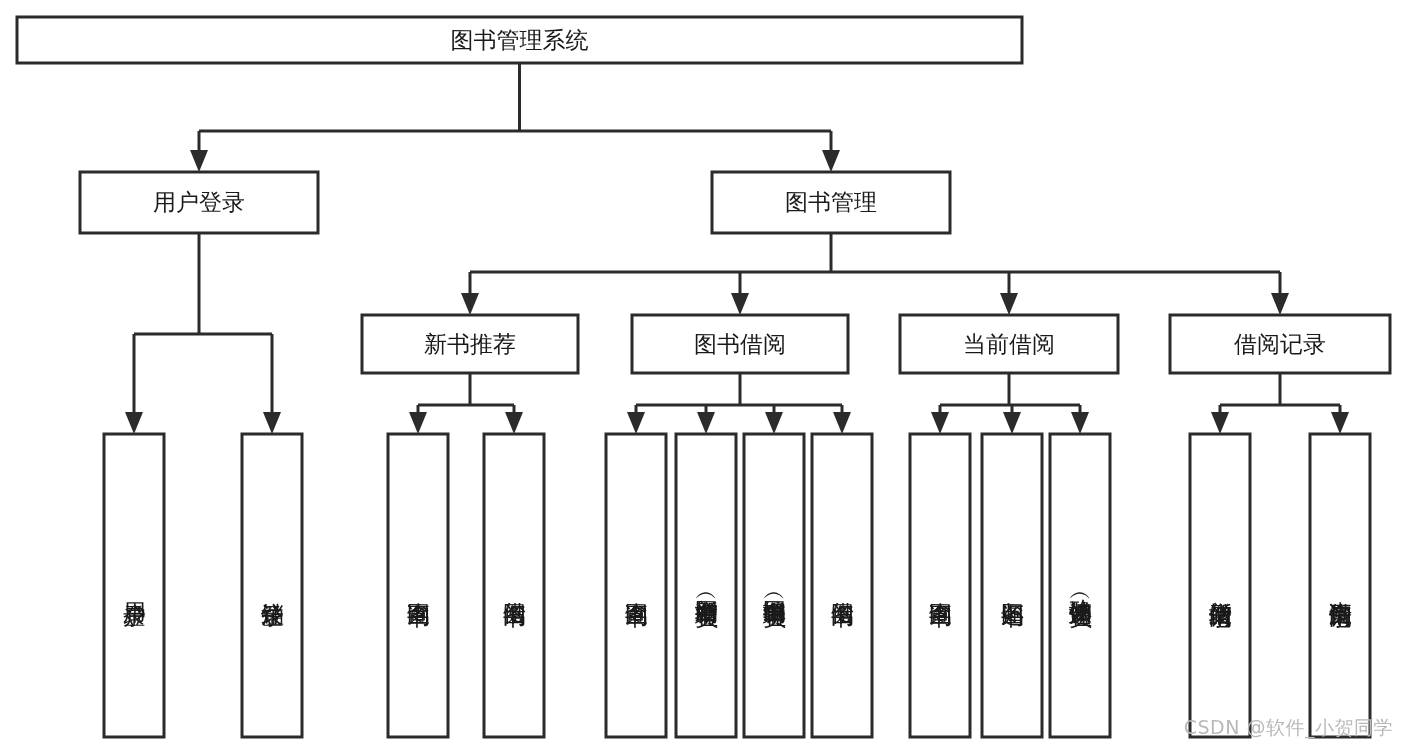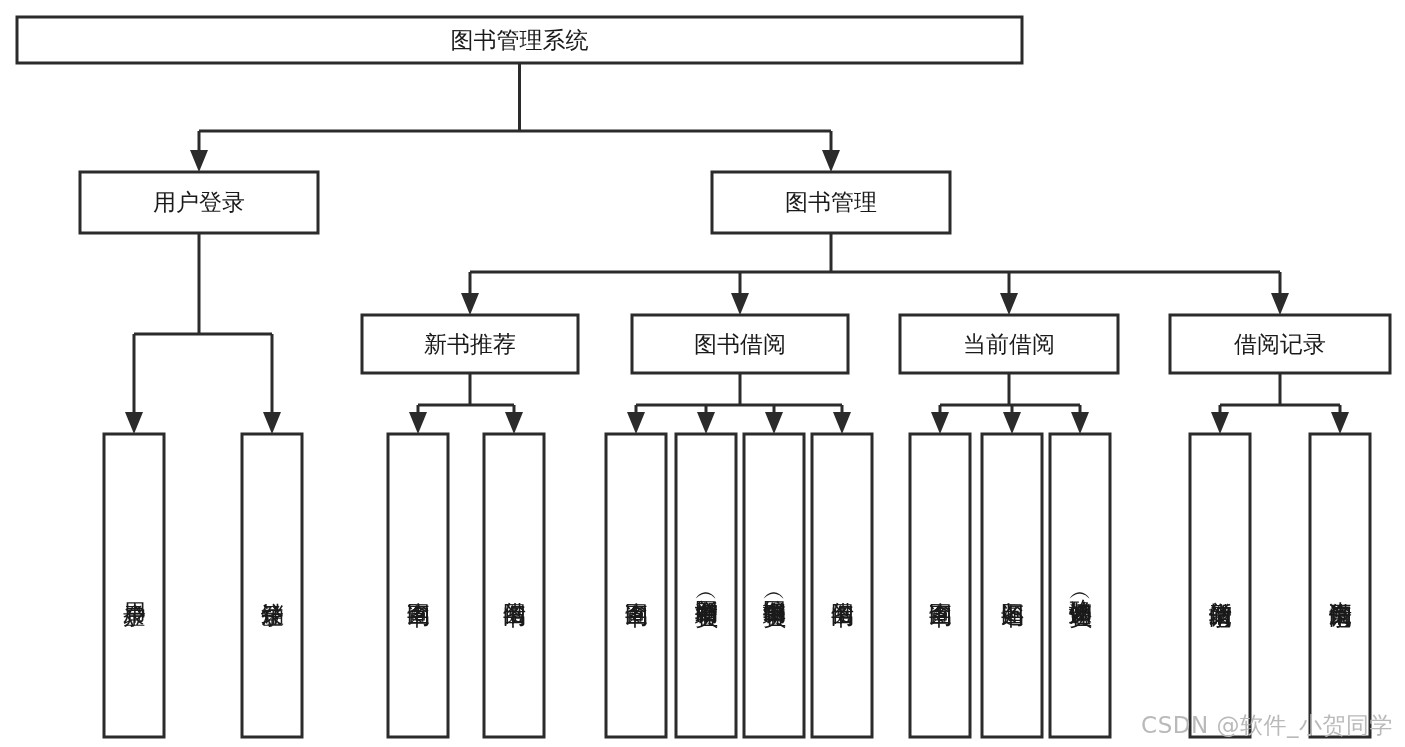--- a/index.html
+++ b/index.html
@@ -79,21 +79,21 @@
     color: #1a1a1a;
     letter-spacing: 1px;
     white-space: nowrap;
     text-align: center;
   }
   .watermark {
     position: absolute;
     right: 12px;
     bottom: 6px;
     font-family: "DejaVu Sans", "Liberation Sans", sans-serif;
-    font-size: 23px;
+    font-size: 19px;
     color: #b9b9b9;
     letter-spacing: 0.5px;
     user-select: none;
     white-space: nowrap;
   }
 </style>
 </head>
 <body>
 
 <div id="diagram-root">

